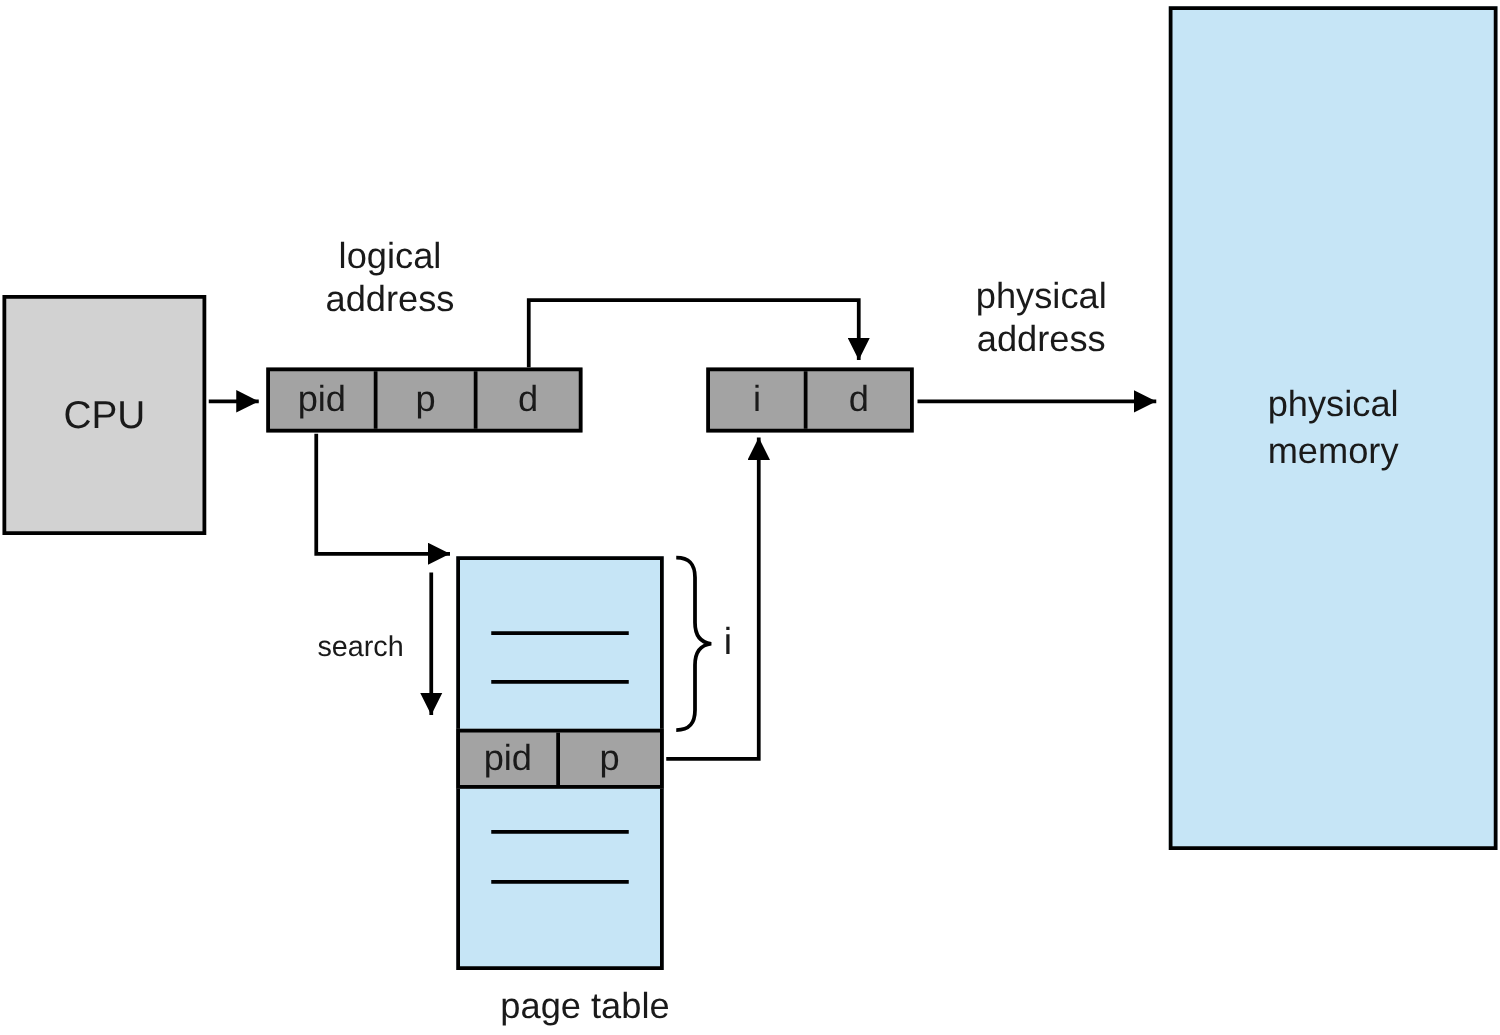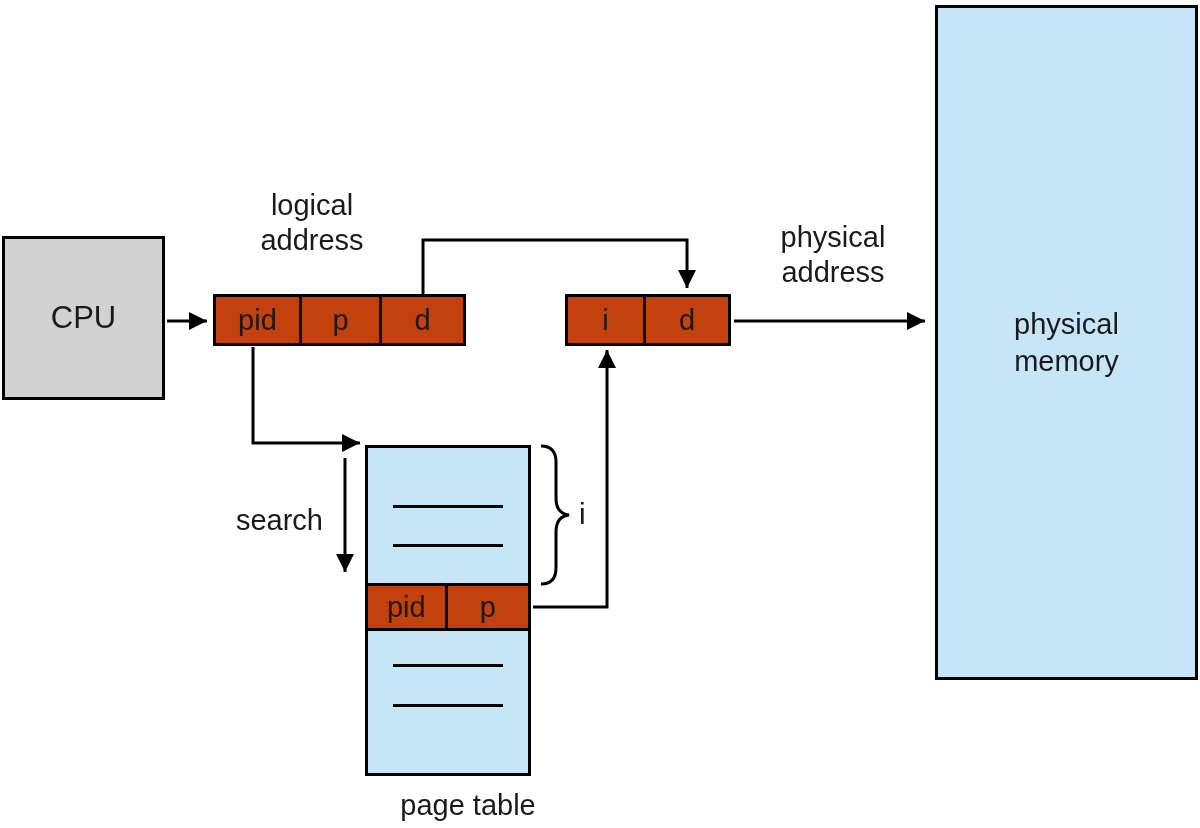--- a/index.html
+++ b/index.html
@@ -26,40 +26,40 @@
     border: 3px solid #000;
     display: flex;
     align-items: center;
     justify-content: center;
   }
   .gray { background: #d2d2d2; }
   .blue { background: #c6e5f6; }
 
   .cpu {
     left: 2px; top: 236px;
-    width: 163px; height: 164px;
+    width: 163px; height: 192px;
     font-size: 31px;
   }
 
   .caption {
     position: absolute;
     font-size: 29px;
     line-height: 1.22;
     text-align: center;
     white-space: pre-line;
   }
   .logical-caption  { left: 212px; top: 188px; width: 200px; }
   .physical-caption { left: 737px; top: 220px; width: 192px; }
   .pt-caption       { left: 367px; top: 788px; width: 202px; }
 
   .register {
     position: absolute;
     display: flex;
     border: 3px solid #000;
-    background: #c2410c;
+    background: #a3a3a3;
   }
   .register .cell {
     display: flex;
     align-items: center;
     justify-content: center;
     font-size: 29px;
     height: 100%;
   }
   .register .cell + .cell { border-left: 3px solid #000; }
 
@@ -88,21 +88,21 @@
   .pt-line.l2 { top: 544px; }
   .pt-line.l3 { top: 664px; }
   .pt-line.l4 { top: 704px; }
 
   .pt-row { left: 365px; top: 583px; width: 166px; height: 48px; }
   .r-pid { flex: 78; } .r-p { flex: 82; }
 
   .search-label {
     position: absolute;
     left: 198px; top: 504px; width: 125px;
-    font-size: 29px;
+    font-size: 23px;
     text-align: right;
   }
 
   .index-label {
     position: absolute;
     left: 579px; top: 497px;
     font-size: 30px;
   }
 
   .overlay path { stroke: #000; stroke-width: 3; fill: none; }

